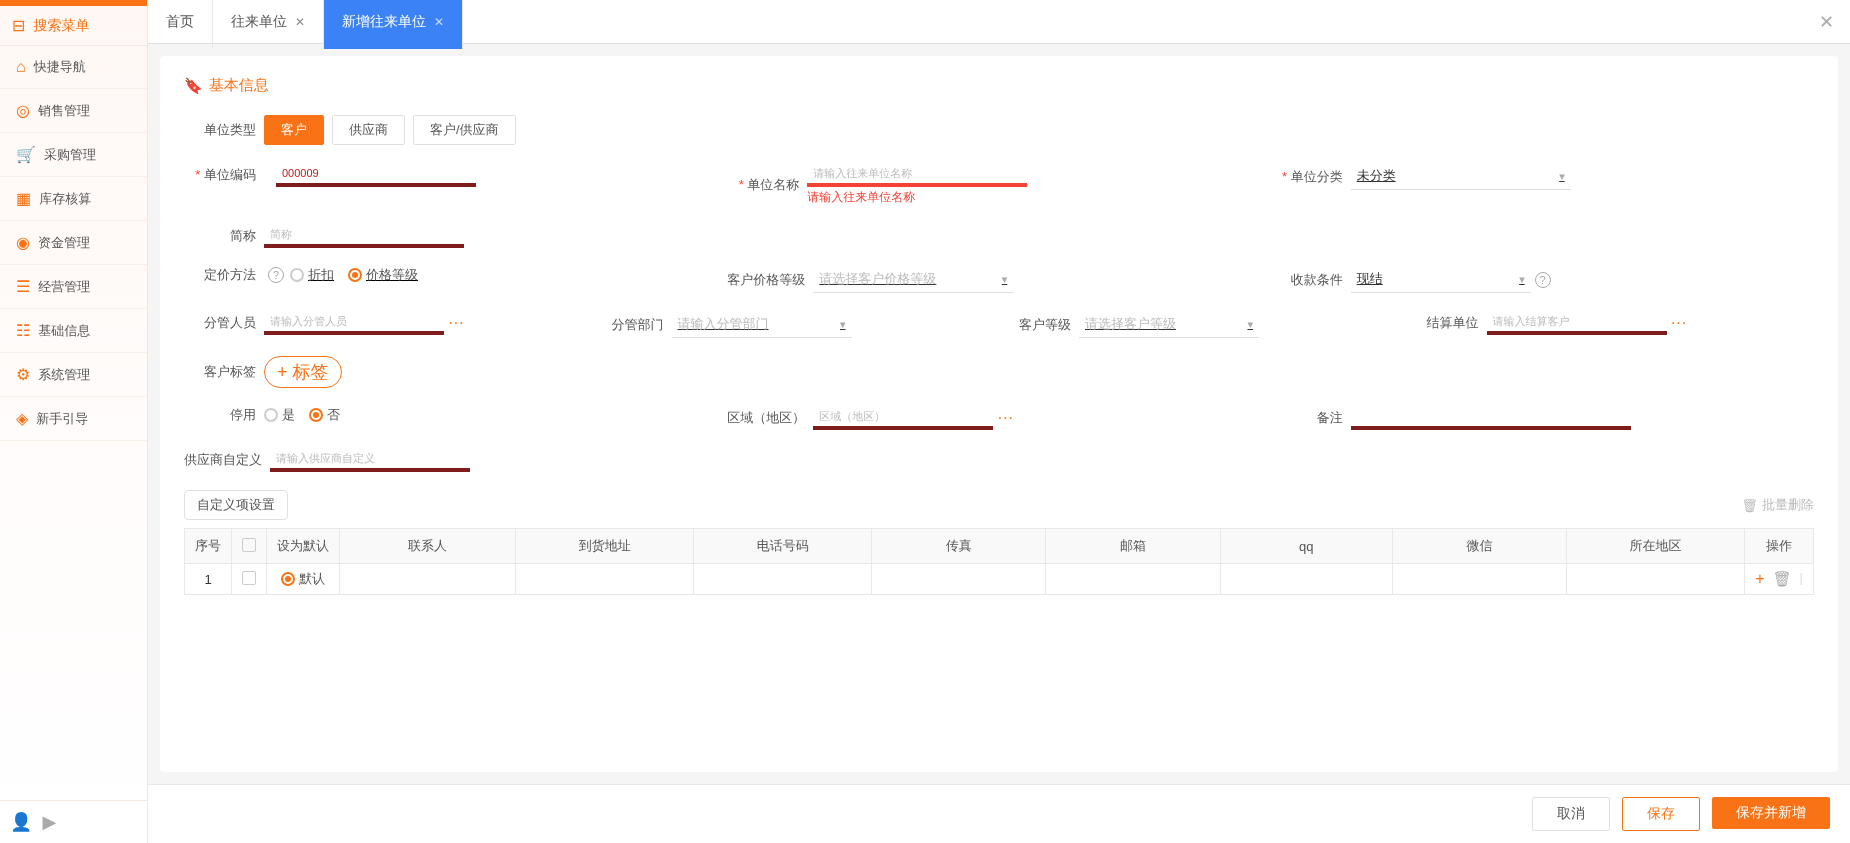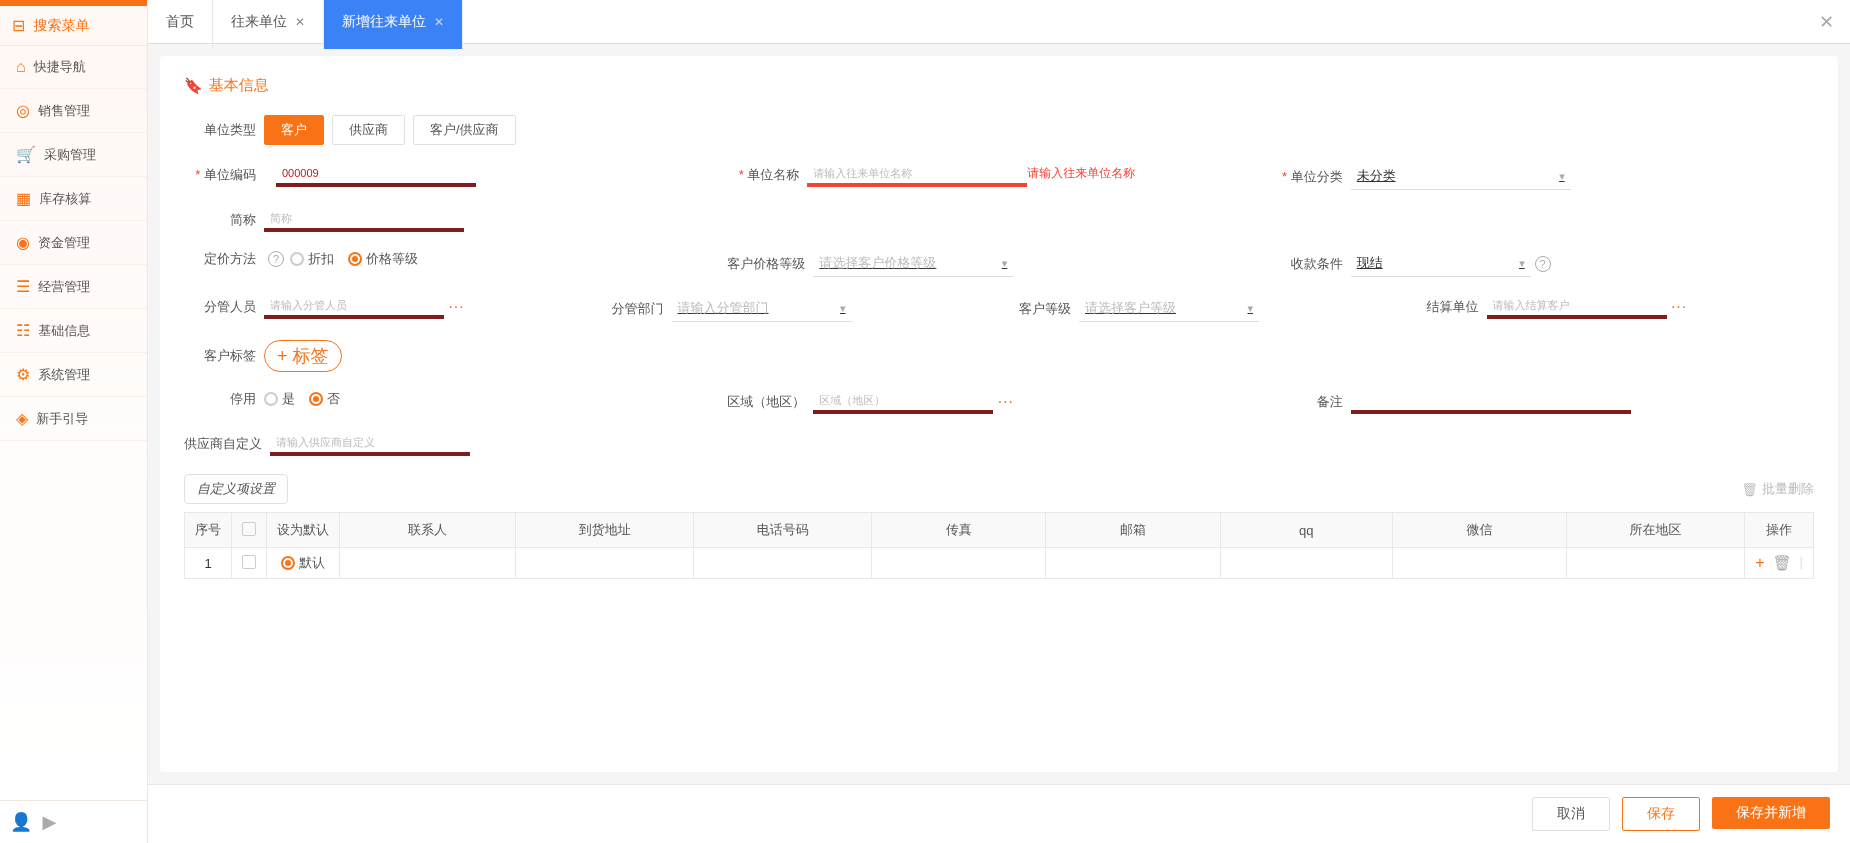--- a/index.html
+++ b/index.html
@@ -286,21 +286,20 @@
       align-items: center;
       gap: 6px;
       border: 1px solid #e0e0e0;
       border-radius: 4px;
       padding: 5px 12px;
       cursor: pointer;
       font-size: 13px;
       color: #555;
       background: #fff;
       margin-bottom: 10px;
-      font-style: italic;
     }
 
     
     .data-table {
       width: 100%;
       border-collapse: collapse;
       font-size: 13px;
     }
     .data-table th {
       background: #f9f9f9;
@@ -377,21 +376,21 @@
       width: 14px;
       height: 14px;
       border: 1px solid #ccc;
       border-radius: 2px;
       cursor: pointer;
       display: inline-block;
     }
 
     .field-wrapper {
       display: flex;
-      flex-direction: row;
+      flex-direction: column;
     }
   </style>
 </head>
 <body>
 
 <div class="sidebar">
   <div class="sidebar-top"></div>
   <div class="sidebar-search">
     <span class="icon">⊟</span>
     <span>搜索菜单</span>
@@ -499,21 +498,21 @@
       <div class="form-field" style="flex:1; max-width:400px;">
         <span class="form-label">简称</span>
         <input type="text" class="form-input" style="width: 200px;" placeholder="简称">
       </div>
     </div>
 
     <div class="form-row">
       <div class="form-field" style="flex:1;">
         <span class="form-label">定价方法</span>
         <span class="help-icon">?</span>
-        <div class="radio-group" style="margin-left:6px;">
+        <div class="radio-group" style="margin-left:6px;text-decoration:underline;">
           <div class="radio-item">
             <div class="radio-circle"></div>
             <span>折扣</span>
           </div>
           <div class="radio-item">
             <div class="radio-circle checked"></div>
             <span>价格等级</span>
           </div>
         </div>
       </div>

